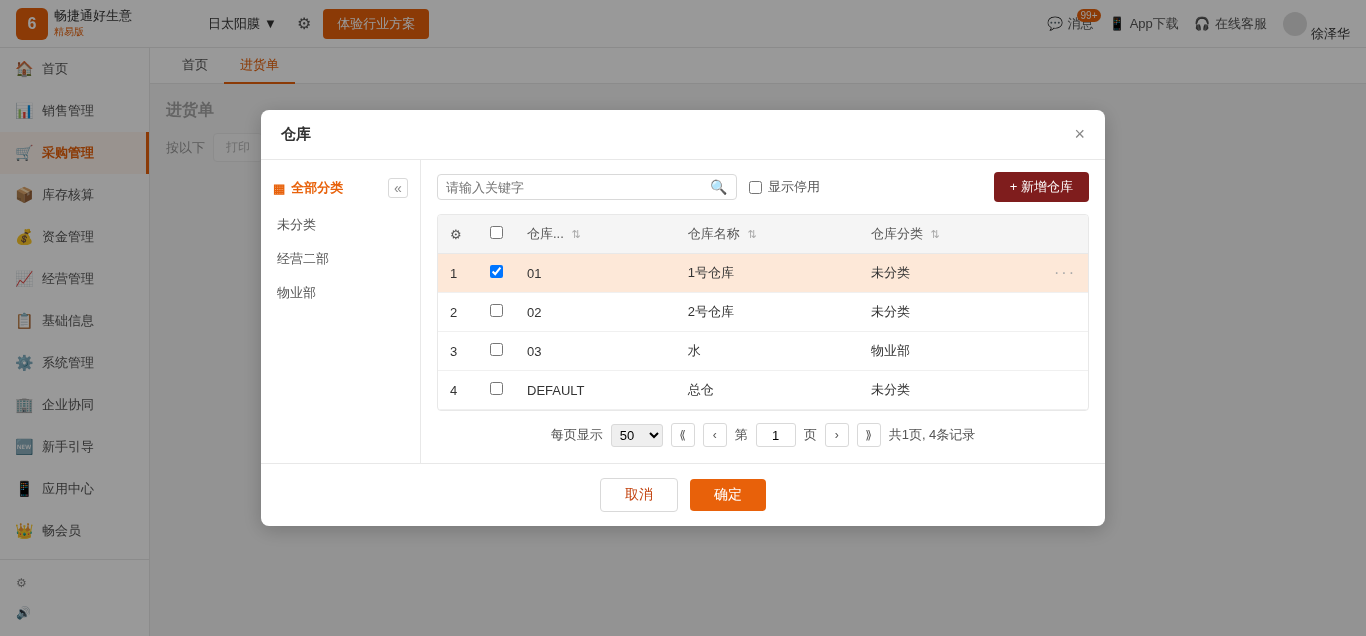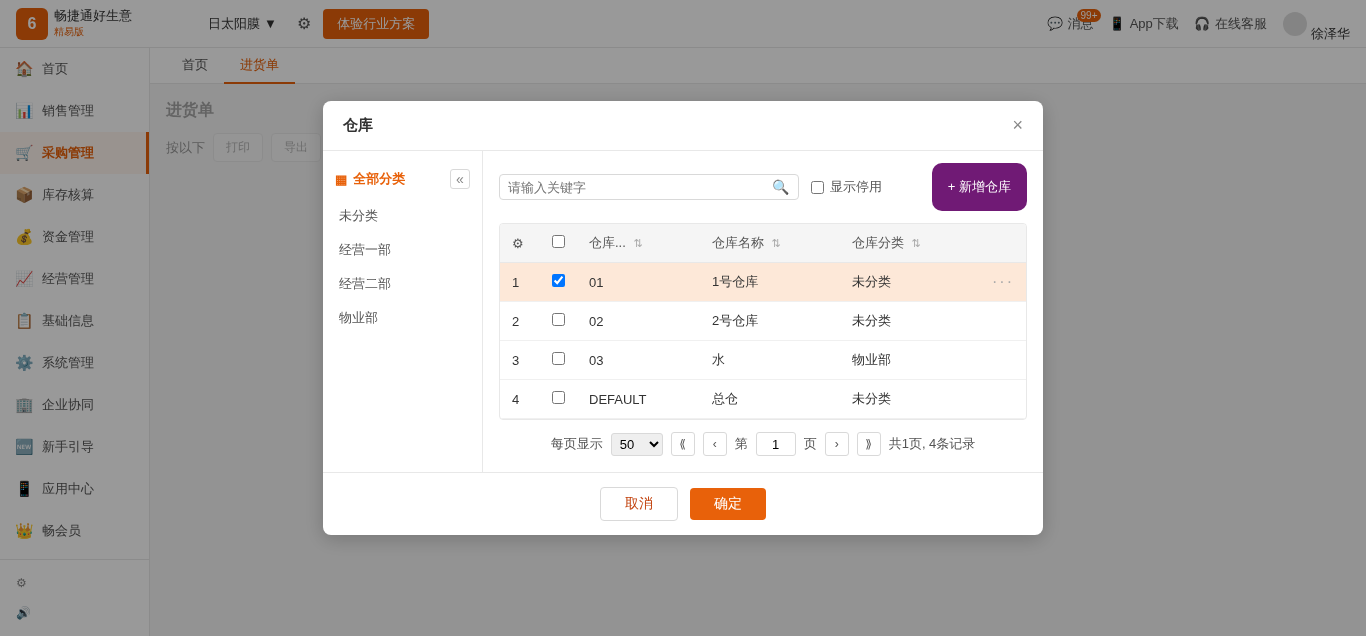--- a/index.html
+++ b/index.html
@@ -128,21 +128,21 @@
       position: fixed; top: 0; left: 0; right: 0; bottom: 0;
       background: rgba(0,0,0,0.4);
       display: flex; align-items: center; justify-content: center;
       z-index: 1000;
     }
 
     
     .modal {
       background: #fff;
       border-radius: 8px;
-      width: 720px;
+      width: 844px;
       max-height: 560px;
       display: flex; flex-direction: column;
       box-shadow: 0 4px 20px rgba(0,0,0,0.2);
     }
     .modal-header {
       display: flex; align-items: center; justify-content: space-between;
       padding: 14px 20px;
       border-bottom: 1px solid #e8e8e8;
     }
     .modal-title { font-size: 15px; font-weight: bold; color: #333; }
@@ -184,22 +184,22 @@
       border: 1px solid #d9d9d9; border-radius: 4px;
       padding: 4px 8px; flex: 1; max-width: 300px;
     }
     .search-input {
       border: none; outline: none; flex: 1; font-size: 13px; color: #333;
     }
     .search-icon { color: #aaa; font-size: 14px; }
     .checkbox-label { display: flex; align-items: center; gap: 6px; font-size: 13px; color: #555; cursor: pointer; }
     .add-btn {
       margin-left: auto;
-      background: #701a75; color: #fff; border: none;
-      padding: 15px 16px; border-radius: 10px; cursor: pointer; font-size: 13px;
+      background: #7f1d1d; color: #fff; border: none;
+      padding: 6px 16px; border-radius: 4px; cursor: pointer; font-size: 13px;
     }
 
     
     .modal-table { flex: 1; overflow: auto; border: 1px solid #e8e8e8; border-radius: 4px; }
     table { width: 100%; border-collapse: collapse; }
     thead tr { background: #f5f5f5; }
     th {
       padding: 10px 12px; text-align: left;
       font-size: 13px; color: #555; font-weight: normal;
       border-bottom: 1px solid #e8e8e8;
@@ -381,21 +381,20 @@
 
       <div class="cat-sidebar">
         <div class="cat-header">
           <div class="cat-header-label">
             <span>▦</span>
             <span>全部分类</span>
           </div>
           <div class="cat-collapse-btn">«</div>
         </div>
         <div class="cat-item">未分类</div>
-        <div class="cat-item">经营一部</div>
         <div class="cat-item">经营二部</div>
         <div class="cat-item">物业部</div>
       </div>
 
       <div class="modal-main">
 
         <div class="modal-search-row">
           <div class="search-box">
             <input class="search-input" type="text" placeholder="请输入关键字" style="">
             <span class="search-icon">🔍</span>

